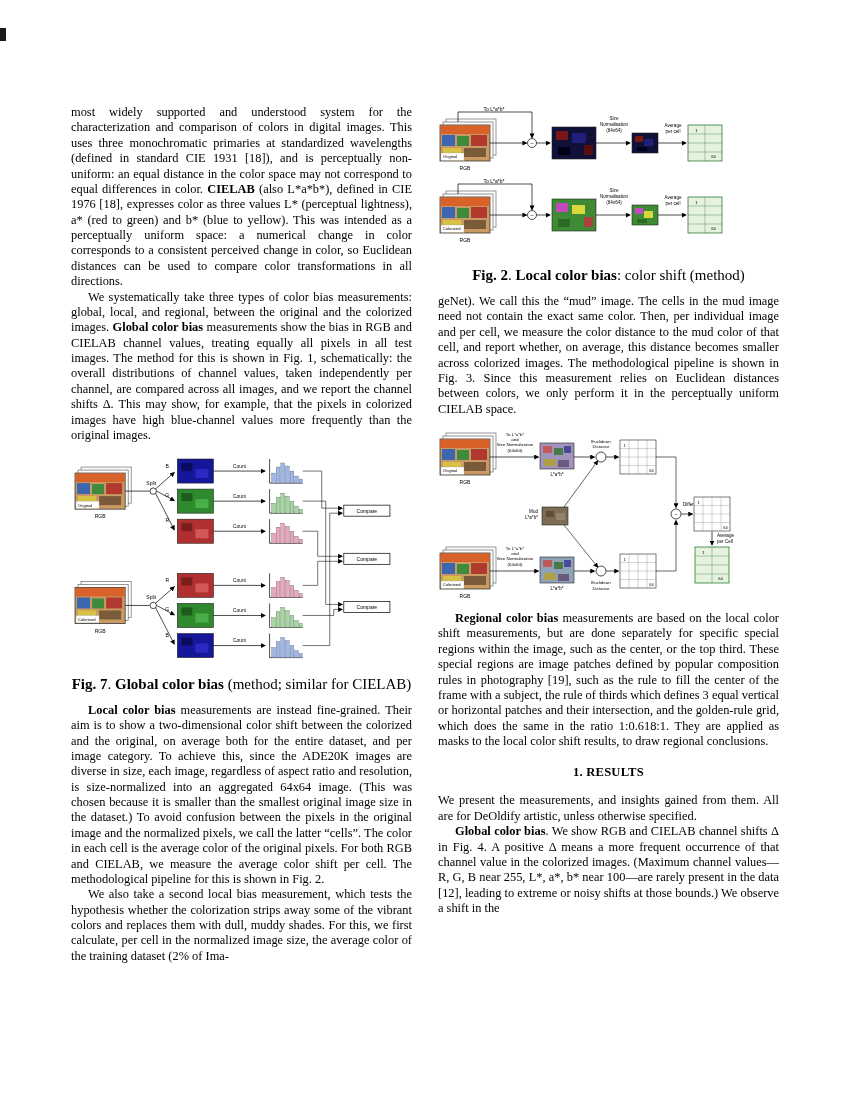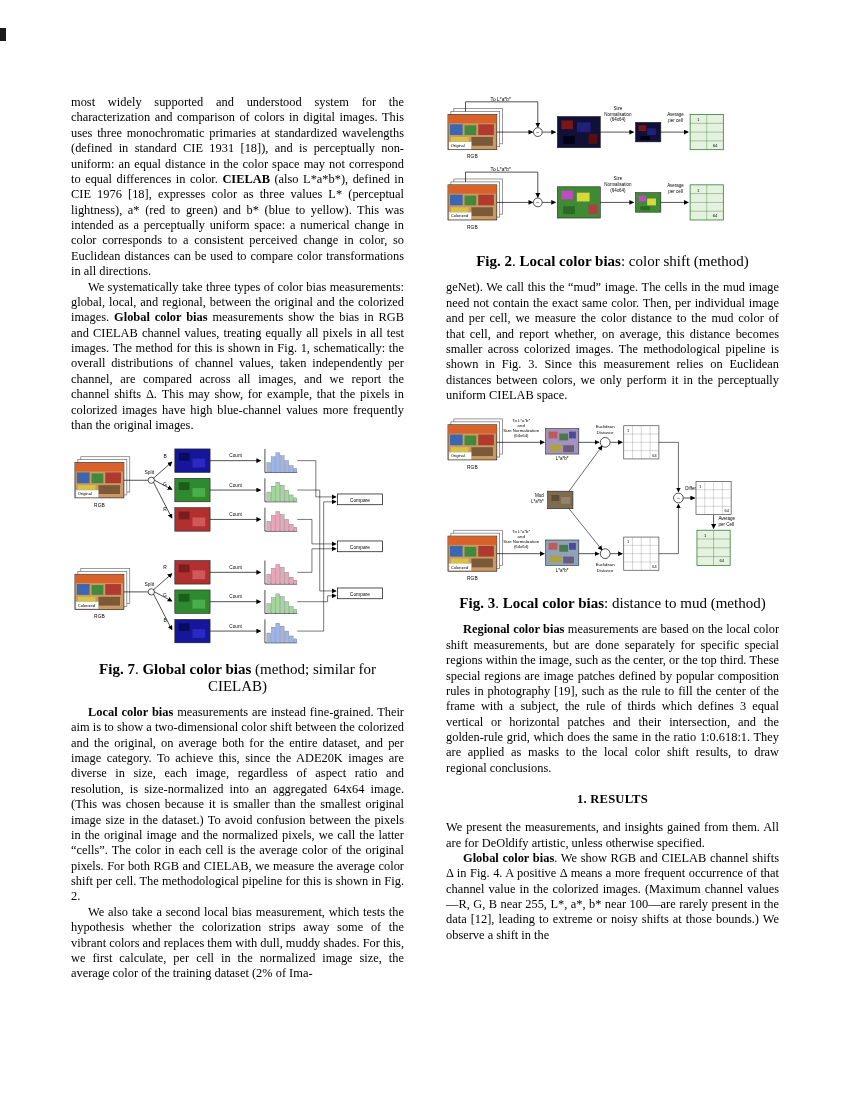--- a/index.html
+++ b/index.html
@@ -3,21 +3,21 @@
 <meta charset="utf-8">
 <style>
   * { margin:0; padding:0; box-sizing:border-box; }
   html,body { background:#fff; }
   body {
     width:850px; height:1100px; position:relative;
     font-family:"Liberation Serif","DejaVu Serif",serif; color:#000;
   }
   .page { position:absolute; inset:0; width:850px; height:1100px; overflow:hidden; background:#fff; }
   .edge-mark { position:absolute; left:0; top:28px; width:6px; height:13px; background:#1a1a1a; }
-  .columns { position:absolute; left:71px; top:95px; width:708px; display:flex; gap:42px; }
+  .columns { position:absolute; left:71px; top:105px; width:708px; display:flex; gap:26px; }
   .col { width:341px; }
   p.body-par {
     font-size:12.4px; line-height:1.24; text-align:justify;
     text-indent:17px; hyphens:auto; -webkit-hyphens:auto;
   }
   p.noindent { text-indent:0; }
   .seg-b { font-weight:bold; }
   .seg-i { }
   figure { margin:12px 0 10px; }
   figure.first { margin-top:0; }
@@ -399,21 +399,20 @@
             <line x1="136" y1="142" x2="156.5" y2="142" stroke-width="0.7" marker-end="url(#arr)"></line>
             <line x1="168.3" y1="142" x2="180.5" y2="142" stroke-width="0.7" marker-end="url(#arr)"></line>
             <line x1="126" y1="78" x2="159.8" y2="31.8" stroke-width="0.6" marker-end="url(#arr)"></line>
             <line x1="126" y1="96" x2="159.8" y2="138.2" stroke-width="0.6" marker-end="url(#arr)"></line>
             <polyline points="218,28 238,28 238,78.5" stroke-width="0.6" marker-end="url(#arr)"></polyline>
             <polyline points="218,142 238,142 238,91.5" stroke-width="0.6" marker-end="url(#arr)"></polyline>
             <line x1="243.3" y1="85" x2="254.5" y2="85" stroke-width="0.7" marker-end="url(#arr)"></line>
             <line x1="274" y1="102.5" x2="274" y2="116" stroke-width="0.7" marker-end="url(#arr)"></line>
           </g>
         </svg>
-        <figcaption><span class="seg-b">Fig. 3</span><span>. </span><span class="seg-b">Local color bias</span><span>: distance to mud (method)</span></figcaption>
       </figure>
 
       <p class="body-par"><span class="seg-b">Regional color bias</span><span> measurements are based on the local color shift measurements, but are done separately for specific special regions within the image, such as the center, or the top third. These special regions are image patches defined by popular composition rules in photography [19], such as the rule to fill the center of the frame with a subject, the </span><span class="seg-i">rule of thirds</span><span> which defines 3 equal vertical or horizontal patches and their intersection, and the </span><span class="seg-i">golden-rule grid</span><span>, which does the same in the ratio 1:0.618:1. They are applied as masks to the local color shift results, to draw regional conclusions.</span></p>
 
       <h2 class="section-heading">1. RESULTS</h2>
 
       <p class="body-par noindent"><span>We present the measurements, and insights gained from them. All are for DeOldify artistic, unless otherwise specified.</span></p>
       <p class="body-par"><span class="seg-b">Global color bias</span><span>. We show RGB and CIELAB channel shifts Δ in Fig. 4. A positive Δ means a more frequent occurrence of that channel value in the colorized images. (Maximum channel values—R, G, B near 255, L*, a*, b* near 100—are rarely present in the data [12], leading to extreme or noisy shifts at those bounds.) We observe a shift in the</span></p>
     </div>
   </div>

